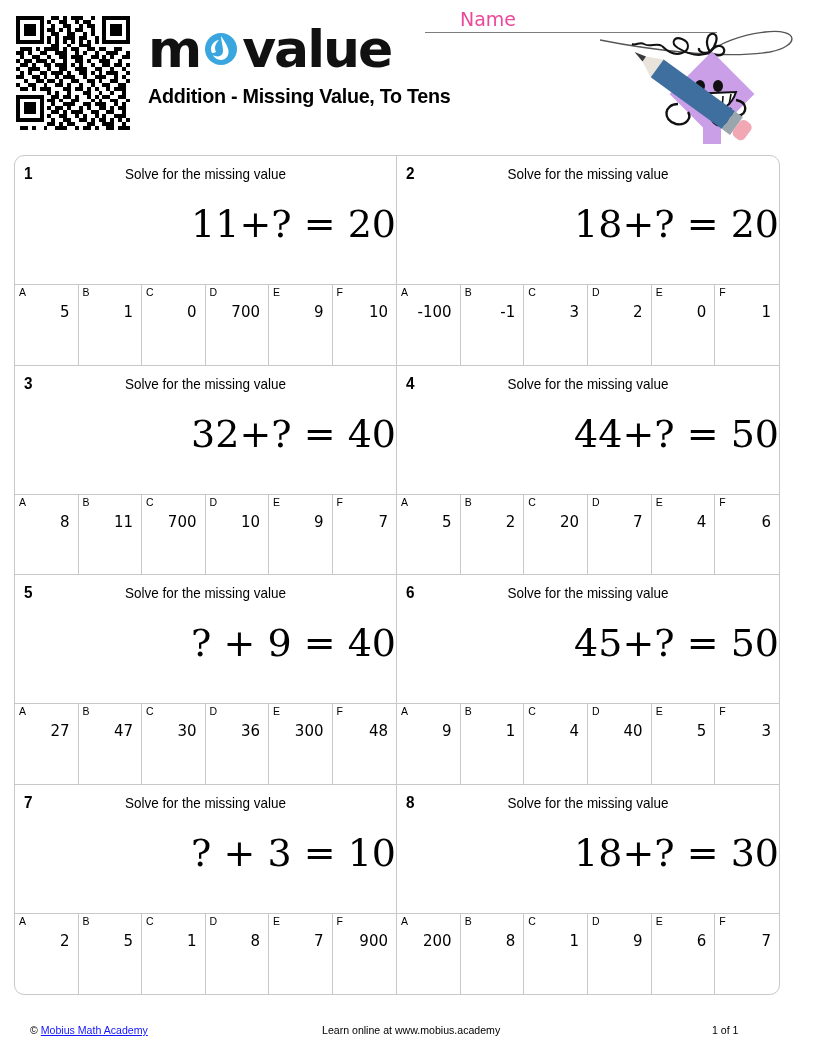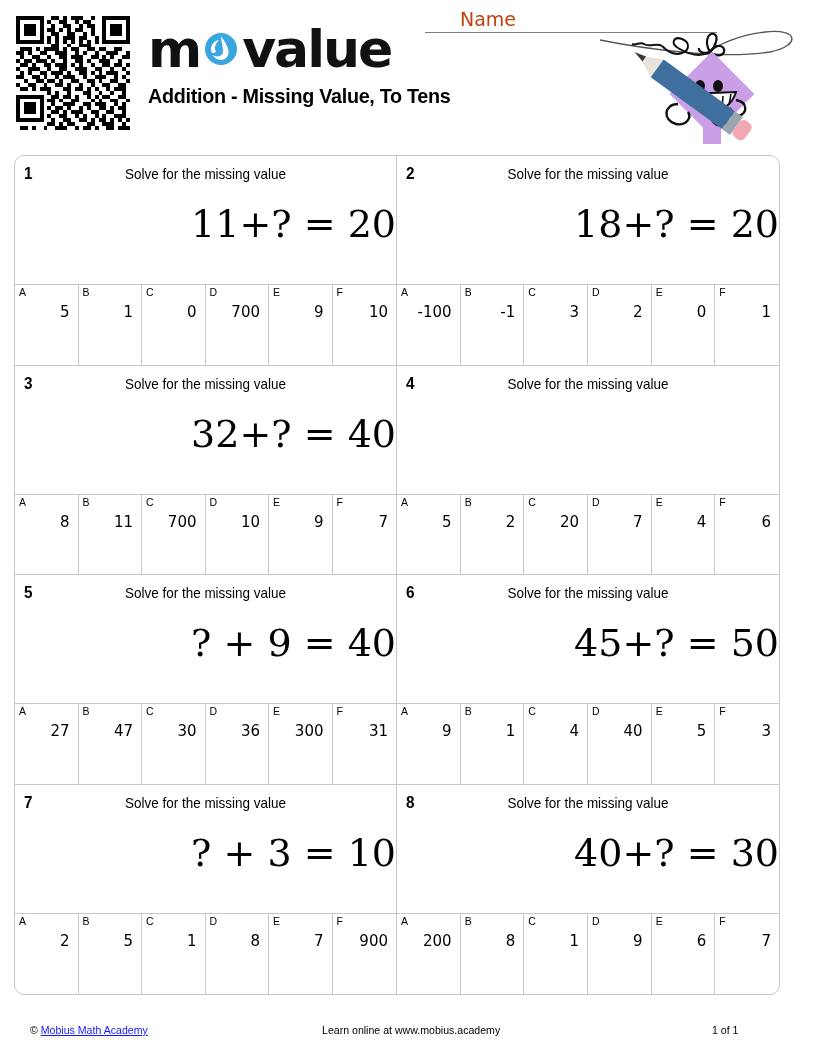--- a/index.html
+++ b/index.html
@@ -71,21 +71,21 @@
   }
 
   .name-area {
     position: absolute;
     left: 425px; top: 8px;
     width: 300px;
   }
   .name-label {
     font-family: "DejaVu Sans", sans-serif;
     font-size: 19px;
-    color: #c2410c;
+    color: #ec4899;
     margin-left: 35px;
   }
   .name-line {
     margin-top: 2px;
     width: 292px;
     height: 1px;
     background: #7d7d7d;
   }
 
   .mascot {
@@ -636,20 +636,21 @@
         <div class="ans">
           <div class="ans-letter">F</div>
           <div class="ans-value">7</div>
         </div>
       </div>
     </div>
     <div class="cell">
       <div class="q-top">
         <div class="q-num">4</div>
         <div class="q-prompt">Solve for the missing value</div>
+        <div class="q-eq">44+? = 50</div>
       </div>
       <div class="answers">
         <div class="ans">
           <div class="ans-letter">A</div>
           <div class="ans-value">5</div>
         </div>
         <div class="ans">
           <div class="ans-letter">B</div>
           <div class="ans-value">2</div>
         </div>
@@ -693,21 +694,21 @@
         <div class="ans">
           <div class="ans-letter">D</div>
           <div class="ans-value">36</div>
         </div>
         <div class="ans">
           <div class="ans-letter">E</div>
           <div class="ans-value">300</div>
         </div>
         <div class="ans">
           <div class="ans-letter">F</div>
-          <div class="ans-value">31</div>
+          <div class="ans-value">48</div>
         </div>
       </div>
     </div>
     <div class="cell">
       <div class="q-top">
         <div class="q-num">6</div>
         <div class="q-prompt">Solve for the missing value</div>
         <div class="q-eq">45+? = 50</div>
       </div>
       <div class="answers">
@@ -767,21 +768,21 @@
         <div class="ans">
           <div class="ans-letter">F</div>
           <div class="ans-value">900</div>
         </div>
       </div>
     </div>
     <div class="cell">
       <div class="q-top">
         <div class="q-num">8</div>
         <div class="q-prompt">Solve for the missing value</div>
-        <div class="q-eq">40+? = 30</div>
+        <div class="q-eq">18+? = 30</div>
       </div>
       <div class="answers">
         <div class="ans">
           <div class="ans-letter">A</div>
           <div class="ans-value">200</div>
         </div>
         <div class="ans">
           <div class="ans-letter">B</div>
           <div class="ans-value">8</div>
         </div>

